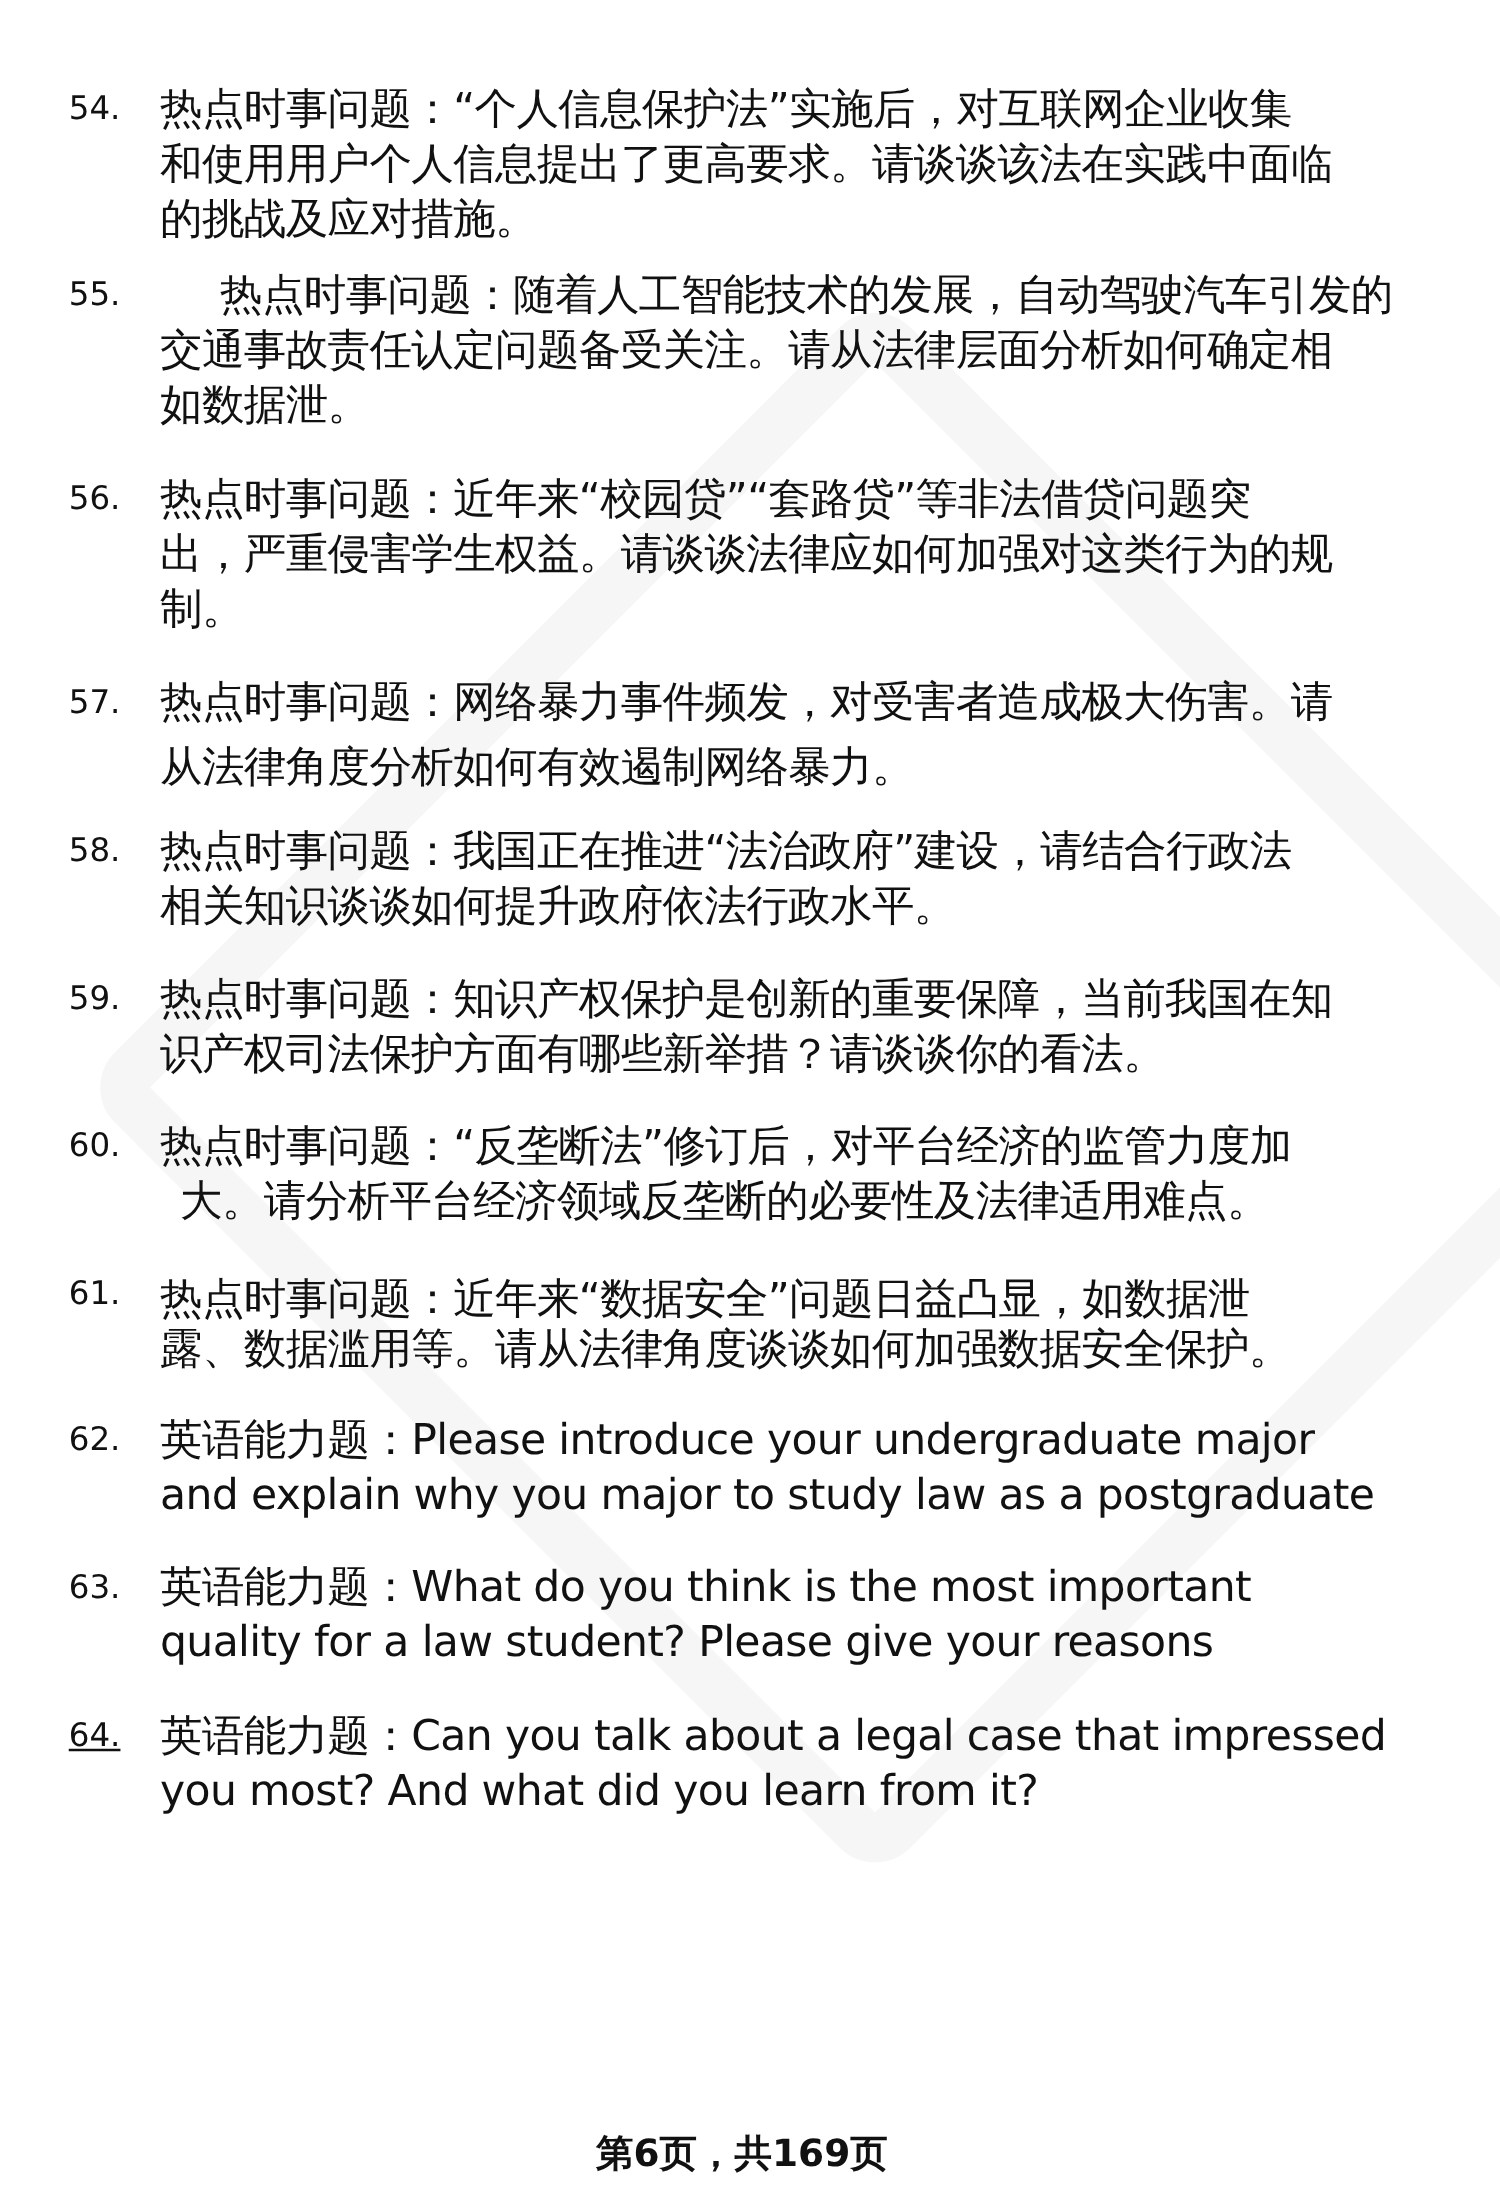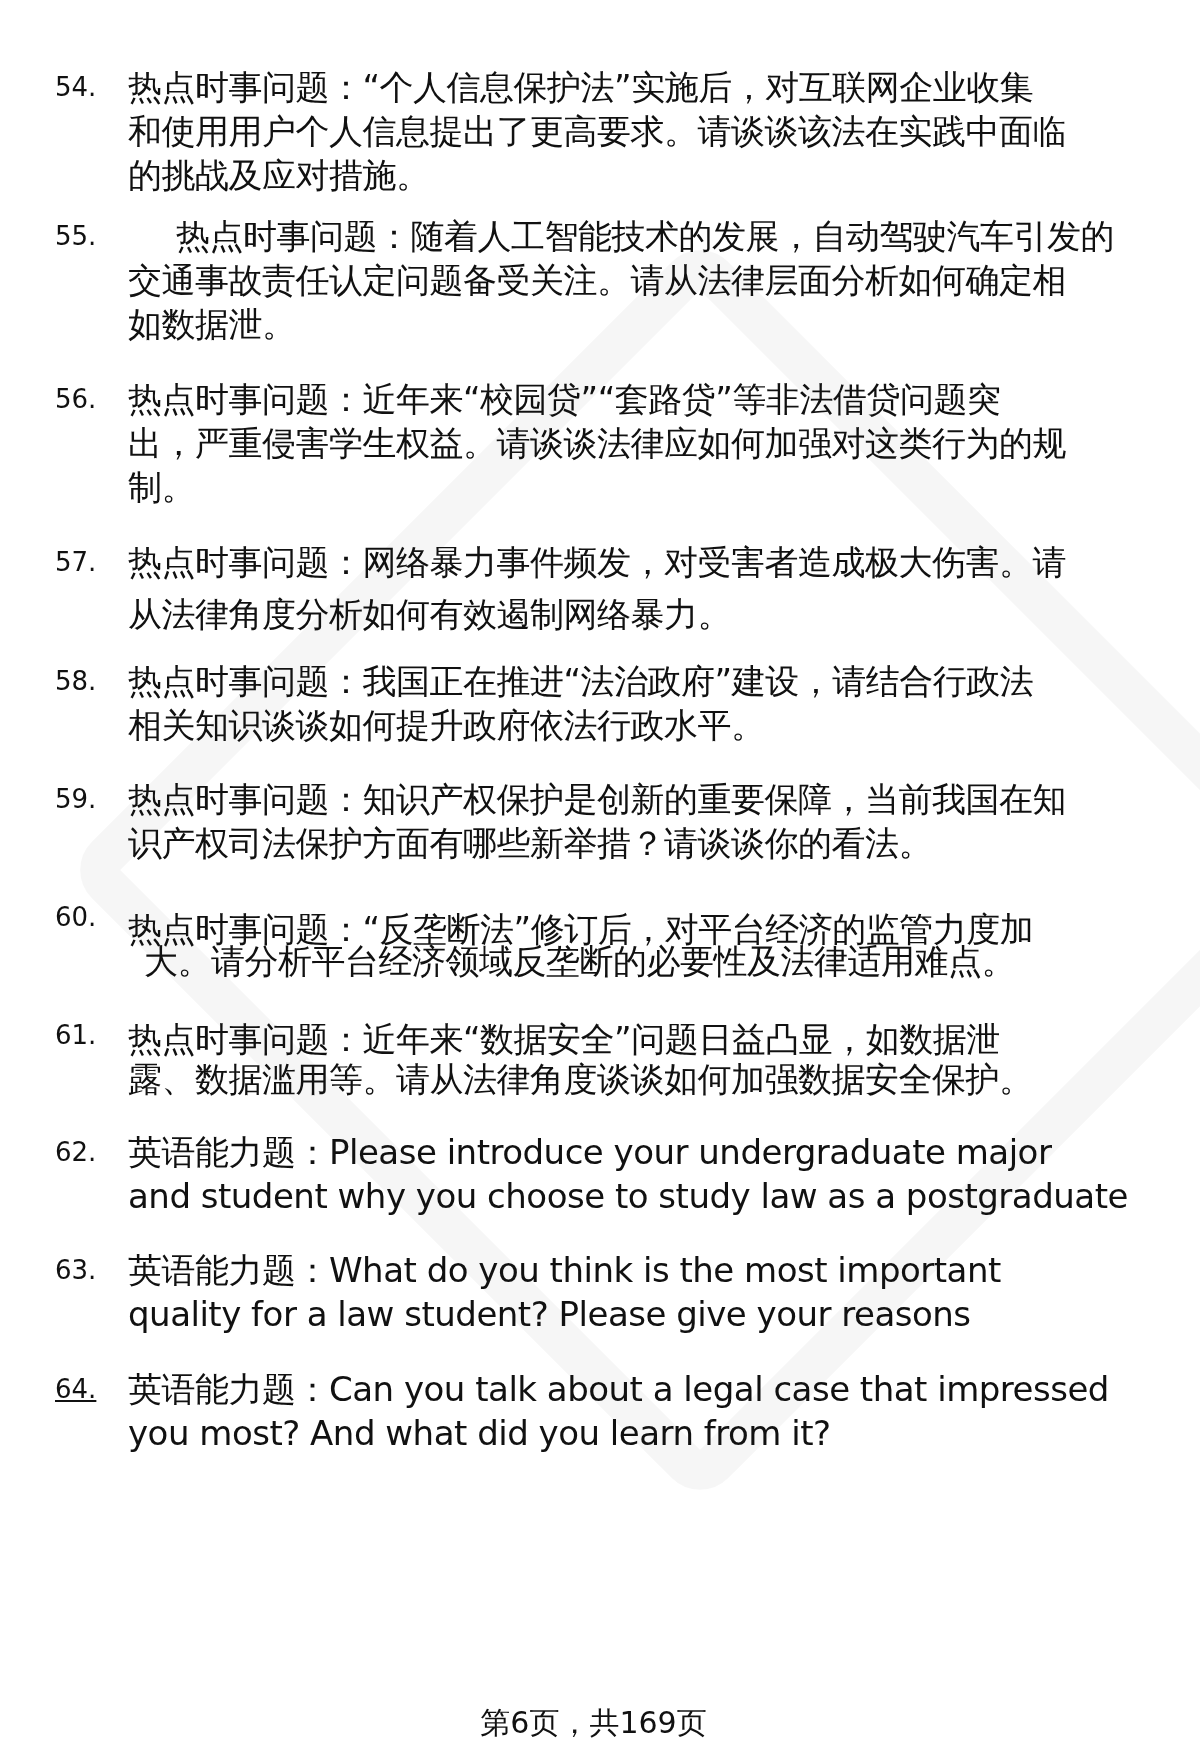--- a/index.html
+++ b/index.html
@@ -1,21 +1,21 @@
 <!DOCTYPE html>
 <html><head>
 <meta charset="utf-8">
 <style>
   html,body{margin:0;padding:0;background:#ffffff;}
   body{width:1200px;height:1755px;position:relative;overflow:hidden;
        font-family:"DejaVu Sans","Liberation Sans",sans-serif;color:#111;}
   .q{position:absolute;left:0;width:1200px;}
   .num{position:absolute;left:55px;font-size:26px;line-height:48px;}
   .line{position:absolute;left:128px;font-size:34px;line-height:48px;white-space:nowrap;letter-spacing:-0.5px;}
-  .footer{position:absolute;top:1703px;left:0;width:1187px;text-align:center;font-size:30px;}
+  .footer{position:absolute;top:1703px;left:0;width:1187px;text-align:center;font-size:30px;font-weight:bold;}
   .watermark{position:absolute;left:250px;top:420px;width:820px;height:820px;pointer-events:none;
        border:40px solid rgba(0,0,0,0.035);transform:rotate(-45deg);border-radius:40px;}
 </style>
 </head>
 <body>
 
 <div class="watermark"></div>
 <div id="questions">
     <div class="q" style="top: 63px;">
       <span class="num" style="top: 0px;">54.</span>
@@ -45,32 +45,32 @@
       <span class="line" style="top: 0px;">热点时事问题：我国正在推进“法治政府”建设，请结合行政法</span>
       <span class="line" style="top: 44px;">相关知识谈谈如何提升政府依法行政水平。</span>
     </div>
     <div class="q" style="top: 775px;">
       <span class="num" style="top: 0px;">59.</span>
       <span class="line" style="top: 0px;">热点时事问题：知识产权保护是创新的重要保障，当前我国在知</span>
       <span class="line" style="top: 44px;">识产权司法保护方面有哪些新举措？请谈谈你的看法。</span>
     </div>
     <div class="q" style="top: 893px;">
       <span class="num" style="top: 0px;">60.</span>
-      <span class="line" style="top: 0px; margin-top: 12px;">热点时事问题：“反垄断法”修订后，对平台经济的监管力度加</span>
+      <span class="line" style="top: 0px;">热点时事问题：“反垄断法”修订后，对平台经济的监管力度加</span>
       <span class="line" style="top: 44px; margin-left: 16px;">大。请分析平台经济领域反垄断的必要性及法律适用难点。</span>
     </div>
     <div class="q" style="top: 1011px;">
       <span class="num" style="top: 0px;">61.</span>
       <span class="line" style="top: 4px;">热点时事问题：近年来“数据安全”问题日益凸显，如数据泄</span>
       <span class="line" style="top: 44px;">露、数据滥用等。请从法律角度谈谈如何加强数据安全保护。</span>
     </div>
     <div class="q" style="top: 1128px;">
       <span class="num" style="top: 0px;">62.</span>
       <span class="line" style="top: 0px;">英语能力题：Please introduce your undergraduate major</span>
-      <span class="line" style="top: 44px;">and student why you choose to study law as a postgraduate</span>
+      <span class="line" style="top: 44px;">and explain why you major to study law as a postgraduate</span>
     </div>
     <div class="q" style="top: 1246px;">
       <span class="num" style="top: 0px;">63.</span>
       <span class="line" style="top: 0px;">英语能力题：What do you think is the most important</span>
       <span class="line" style="top: 44px;">quality for a law student? Please give your reasons</span>
     </div>
     <div class="q" style="top: 1365px;">
       <span class="num" style="top: 0px; text-decoration: underline;">64.</span>
       <span class="line" style="top: 0px;">英语能力题：Can you talk about a legal case that impressed</span>
       <span class="line" style="top: 44px;">you most? And what did you learn from it?</span>

